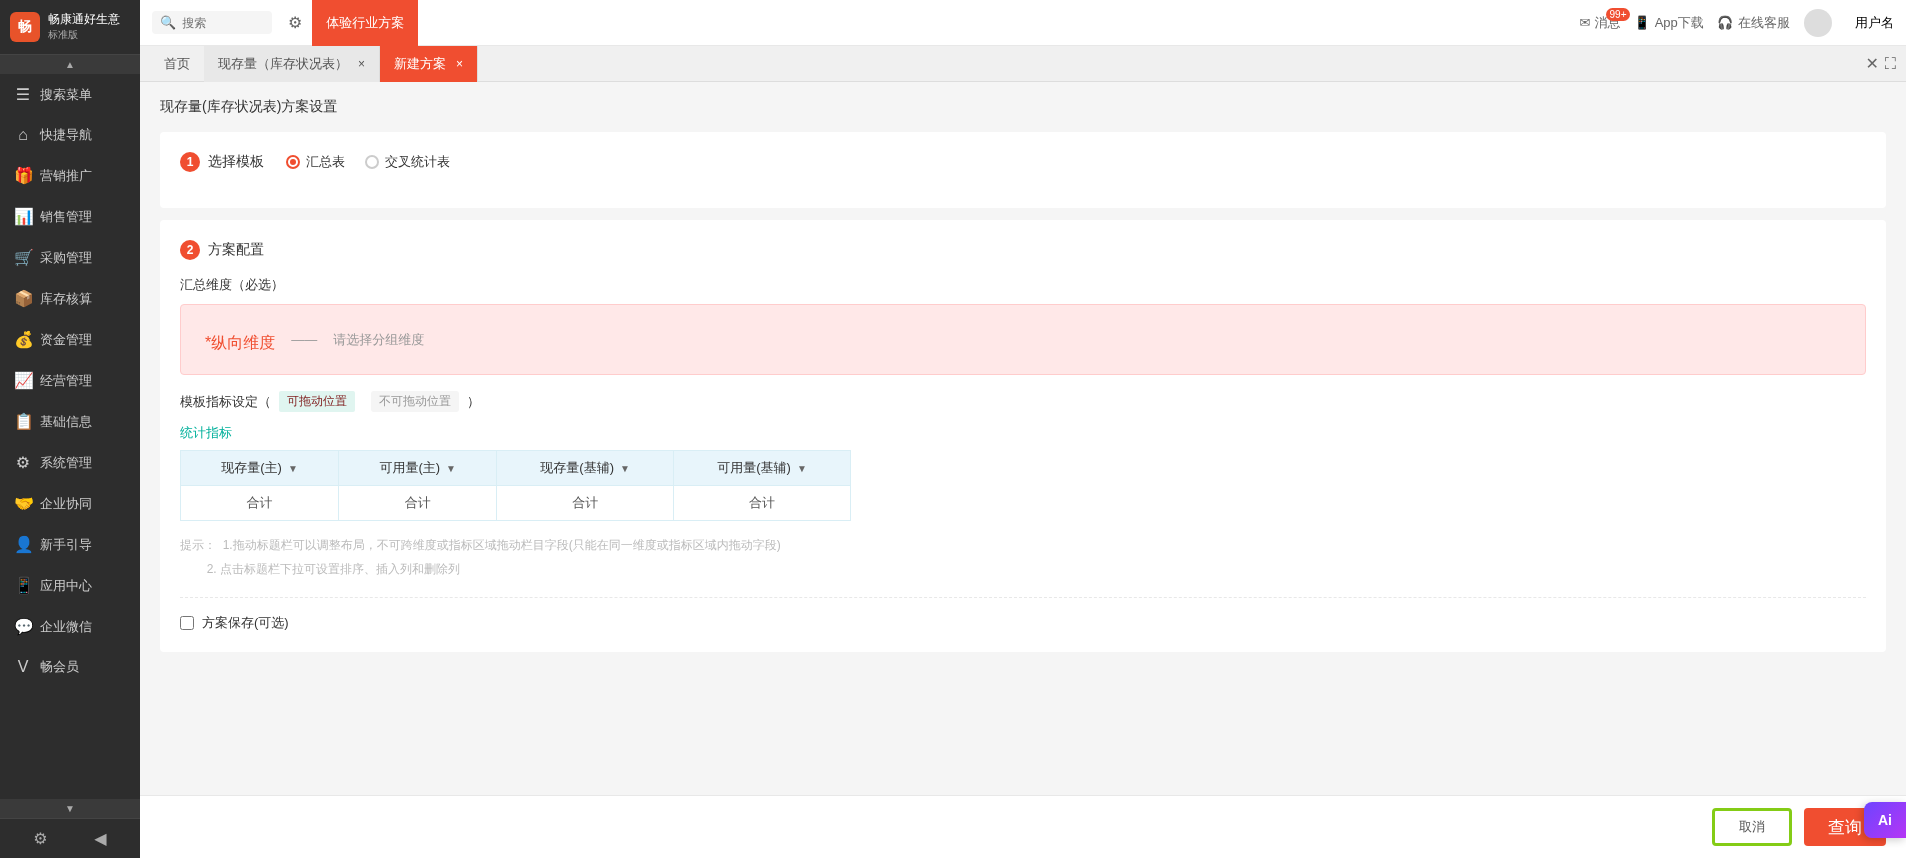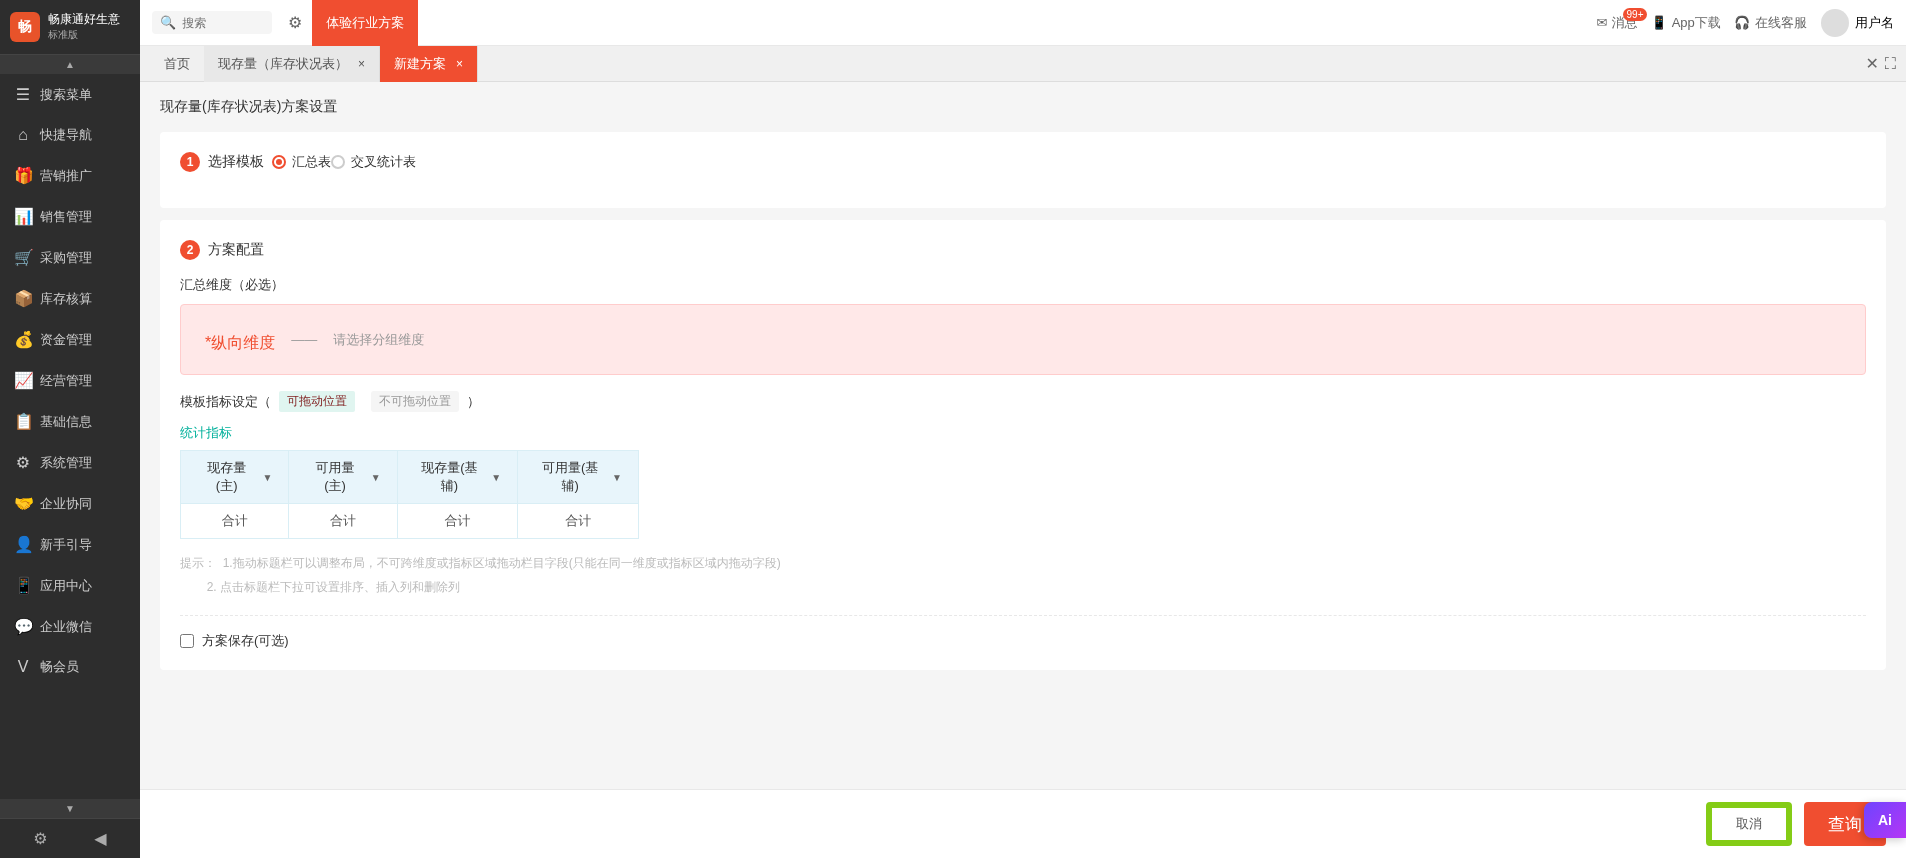--- a/index.html
+++ b/index.html
@@ -73,21 +73,21 @@
     .topbar-gear { font-size: 16px; color: #666; cursor: pointer; margin-left: 6px; }
     .topbar-right { display: flex; align-items: center; gap: 14px; margin-left: auto; }
     .topbar-msg { position: relative; color: #666; cursor: pointer; display: flex; align-items: center; gap: 4px; font-size: 13px; }
     .topbar-badge {
       background: #f04e30; color: white; font-size: 10px;
       border-radius: 8px; padding: 1px 4px;
       position: absolute; top: -6px; right: -10px;
     }
     .topbar-app { color: #666; cursor: pointer; display: flex; align-items: center; gap: 4px; font-size: 13px; }
     .topbar-service { color: #666; cursor: pointer; display: flex; align-items: center; gap: 4px; font-size: 13px; }
-    .topbar-user { display: flex; align-items: center; gap: 6px; }
+    .topbar-user { display: flex; align-items: center; gap: 23px; }
     .topbar-avatar { width: 28px; height: 28px; border-radius: 50%; background: #ddd; }
 
     
     .tabbar {
       background: #f0f0f0;
       display: flex;
       align-items: center;
       padding: 0 10px;
       border-bottom: 1px solid #ddd;
       height: 36px;
@@ -121,21 +121,21 @@
       display: flex; align-items: center; gap: 8px; margin-bottom: 16px;
     }
     .section-number {
       background: #f04e30; color: white; width: 20px; height: 20px;
       border-radius: 50%; display: flex; align-items: center; justify-content: center;
       font-size: 12px; font-weight: bold; flex-shrink: 0;
     }
     .section-title { font-size: 14px; color: #333; font-weight: 500; }
 
     
-    .template-options { display: flex; align-items: center; margin-left: 0; }
+    .template-options { display: flex; align-items: center; gap: 20px; margin-left: 14px; }
     .radio-group { display: flex; align-items: center; gap: 6px; cursor: pointer; }
     .radio-dot {
       width: 14px; height: 14px; border-radius: 50%;
       border: 2px solid #ccc; display: flex; align-items: center; justify-content: center;
     }
     .radio-dot.checked { border-color: #f04e30; }
     .radio-dot.checked::after {
       content: ''; width: 6px; height: 6px; border-radius: 50%; background: #f04e30;
     }
     .radio-label { font-size: 13px; color: #333; }
@@ -167,21 +167,21 @@
       background: #e0f5f0; color: #7f1d1d; border-radius: 2px; padding: 2px 8px; font-size: 12px; text-align: center;
     }
     .no-drag-badge {
       display: inline-flex; align-items: center; gap: 4px;
       background: #f5f5f5; color: #999; border-radius: 3px; padding: 2px 8px; font-size: 12px;
     }
 
     
     .stats-section { margin-bottom: 12px; }
     .stats-section-title { color: #00b09b; font-size: 13px; margin-bottom: 8px; }
-    .stats-table { border: 1px solid #d9eef5; border-collapse: collapse; width: 459px; }
+    .stats-table { border: 1px solid #d9eef5; border-collapse: collapse; width: 671px; }
     .stats-table th {
       background: #e8f5fb; padding: 8px 16px; text-align: center;
       font-weight: normal; font-size: 13px; color: #333; border: 1px solid #d9eef5;
     }
     .stats-table td {
       padding: 8px 16px; text-align: center; font-size: 13px; color: #555;
       border: 1px solid #d9eef5; background: white;
     }
     .col-header { display: flex; align-items: center; justify-content: center; gap: 6px; }
     .chevron-down { font-size: 10px; color: #666; cursor: pointer; }
@@ -197,21 +197,21 @@
     
     .footer-bar {
       background: white;
       border-top: 1px solid #e8e8e8;
       padding: 12px 20px;
       display: flex;
       justify-content: flex-end;
       gap: 12px;
     }
     .btn-cancel {
-      background: white; border: 6px solid #84cc16; color: #555;
+      background: white; border: 3px solid #84cc16; color: #555;
       padding: 7px 24px; border-radius: 4px; cursor: pointer; font-size: 13px;
     }
     .btn-query {
       background: #f04e30; border: none; color: white;
       padding: 7px 24px; border-radius: 4px; cursor: pointer; font-size: 17px;
     }
 
     
     .ai-btn {
       position: fixed; right: 0; bottom: 20px;

